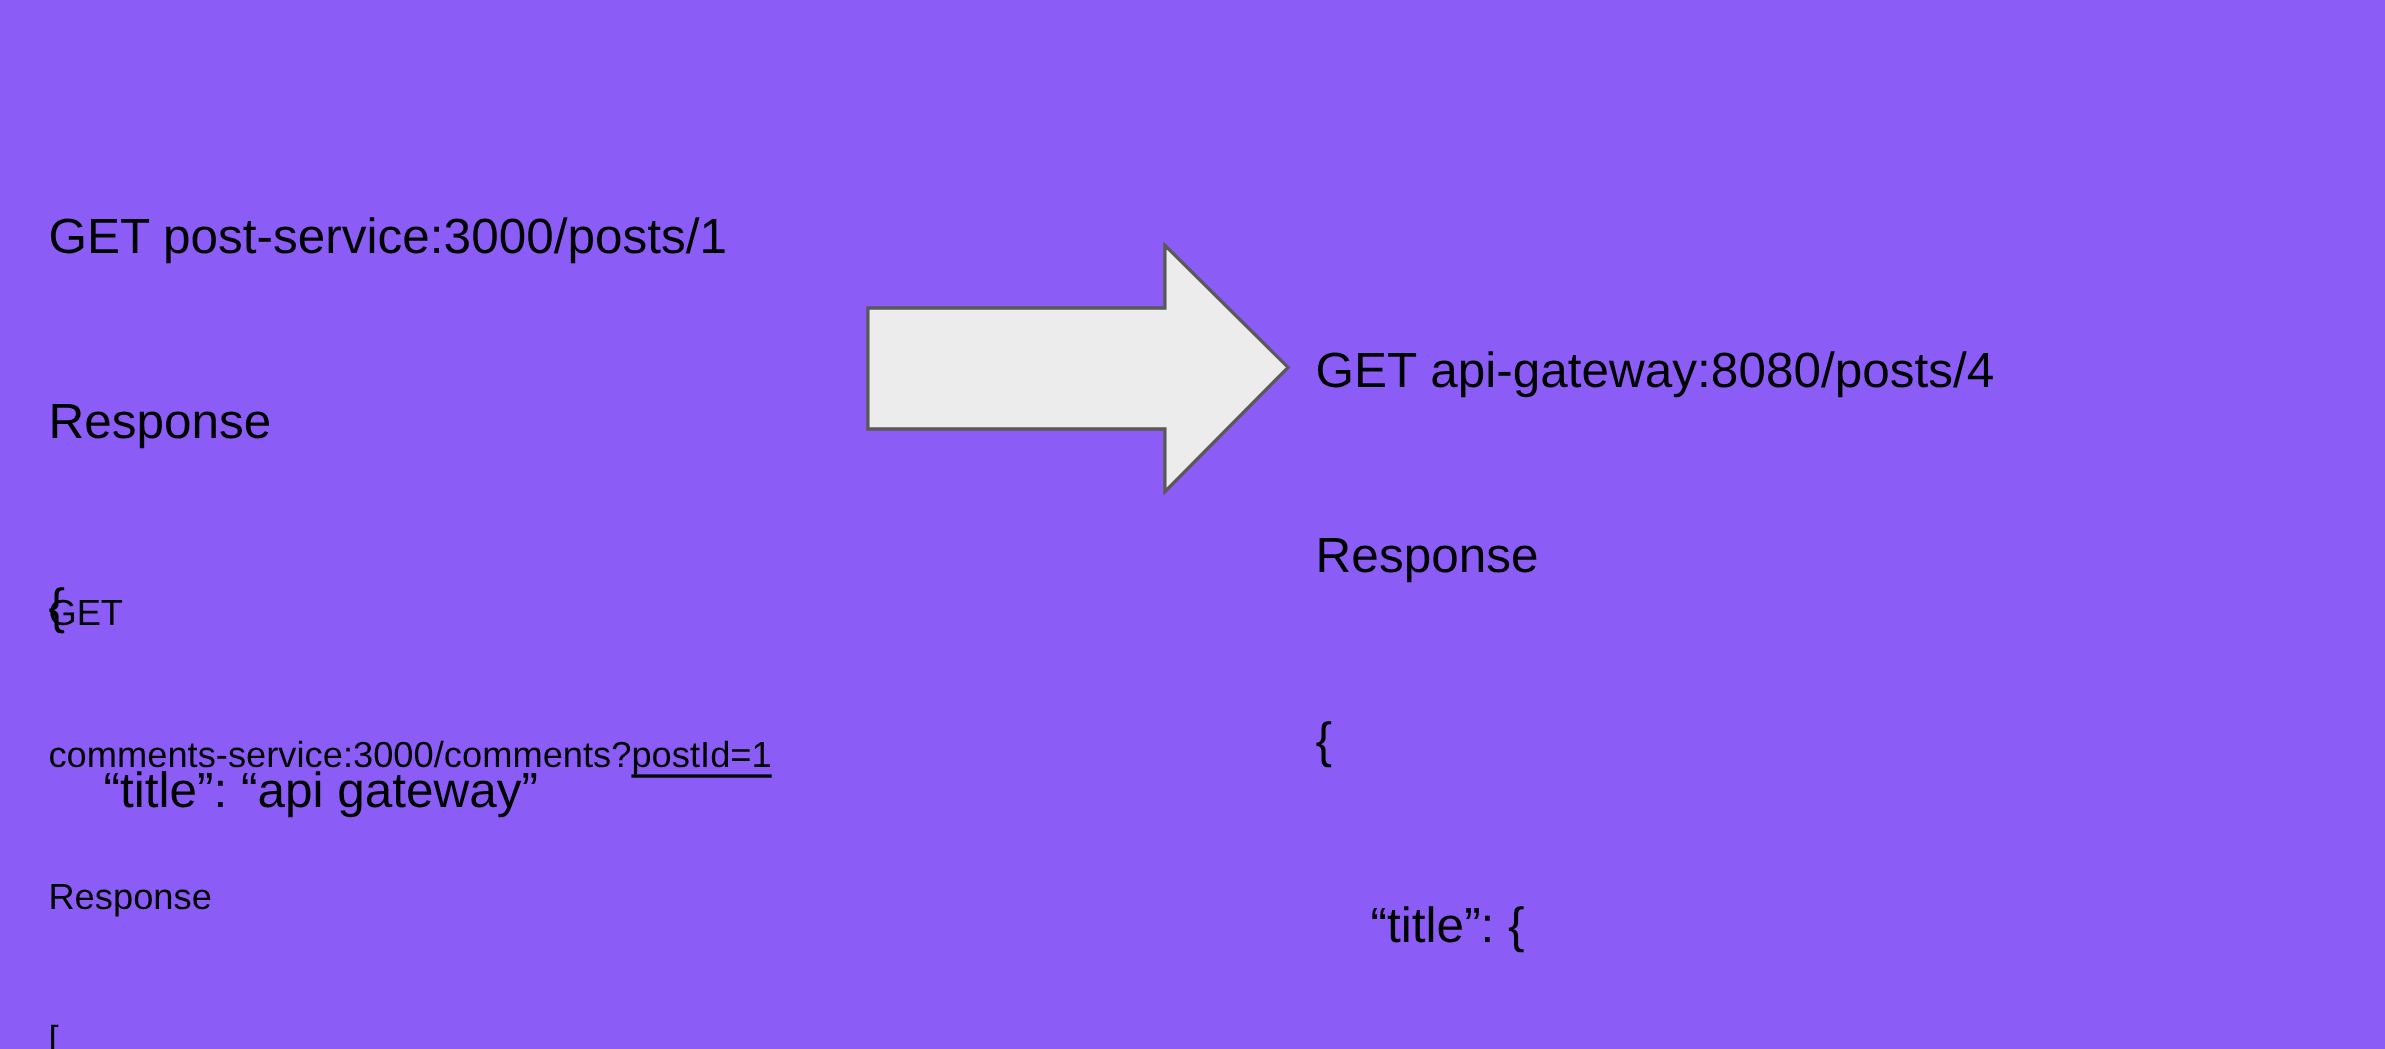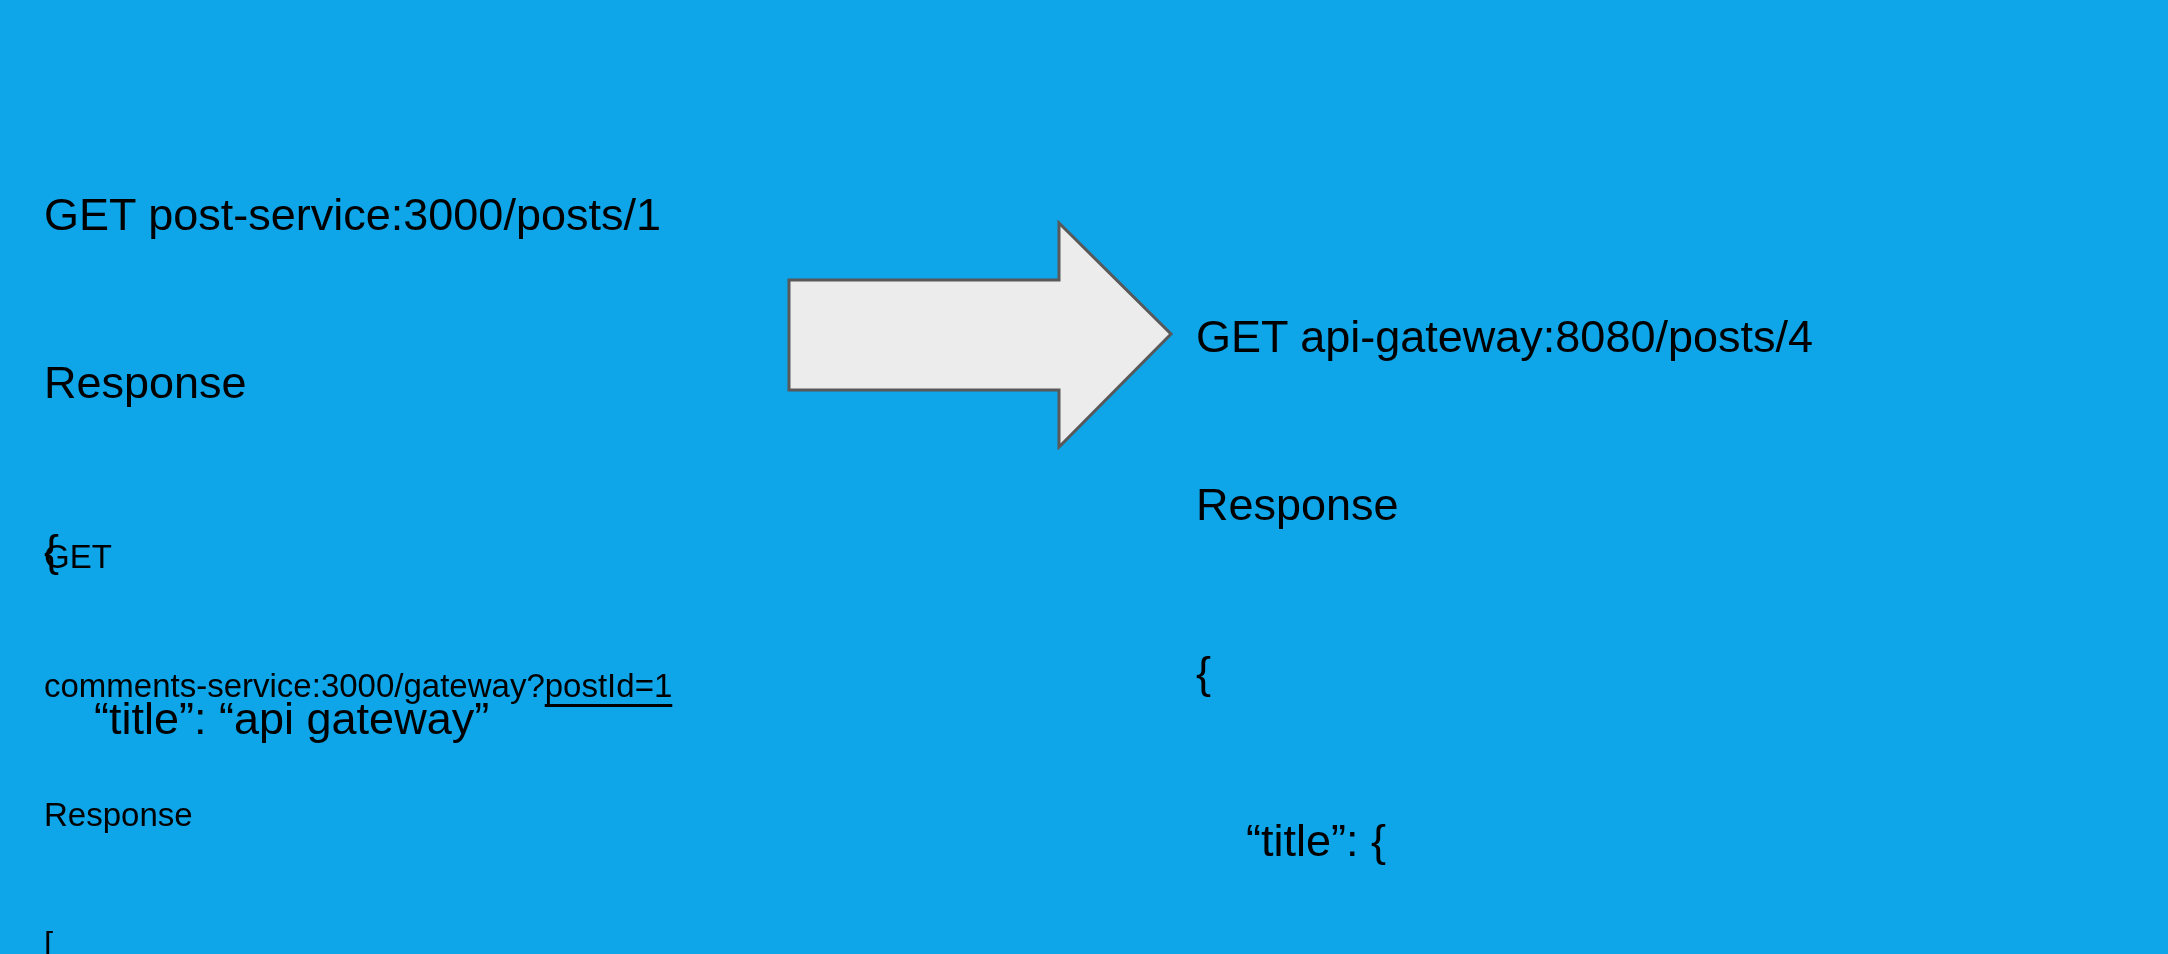--- a/index.html
+++ b/index.html
@@ -7,21 +7,21 @@
     padding: 0;
   }
   body {
     font-family: "Liberation Sans", sans-serif;
     background: #ffffff;
   }
   .canvas {
     position: relative;
     width: 2168px;
     height: 954px;
-    background: #0ea5e9;
+    background: #8b5cf6;
     overflow: hidden;
   }
   .code-block {
     position: absolute;
     white-space: pre;
     color: #000000;
     font-family: "Liberation Sans", sans-serif;
   }
   .code-line {
     white-space: pre;
@@ -72,21 +72,21 @@
   <div class="code-block block-post-service">
     <div class="code-line">GET post-service:3000/posts/1</div>
     <div class="code-line">Response</div>
     <div class="code-line">{</div>
     <div class="code-line">	“title”: “api gateway”</div>
     
   </div>
 
   <div class="code-block block-comments-service">
     <div class="code-line">GET</div>
-    <div class="code-line"><span>comments-service:3000/gateway?</span><span class="squiggle">postId=1</span></div>
+    <div class="code-line"><span>comments-service:3000/comments?</span><span class="squiggle">postId=1</span></div>
     <div class="code-line">Response</div>
     <div class="code-line">[</div>
     
     
     
     
     
     
   </div>
 

